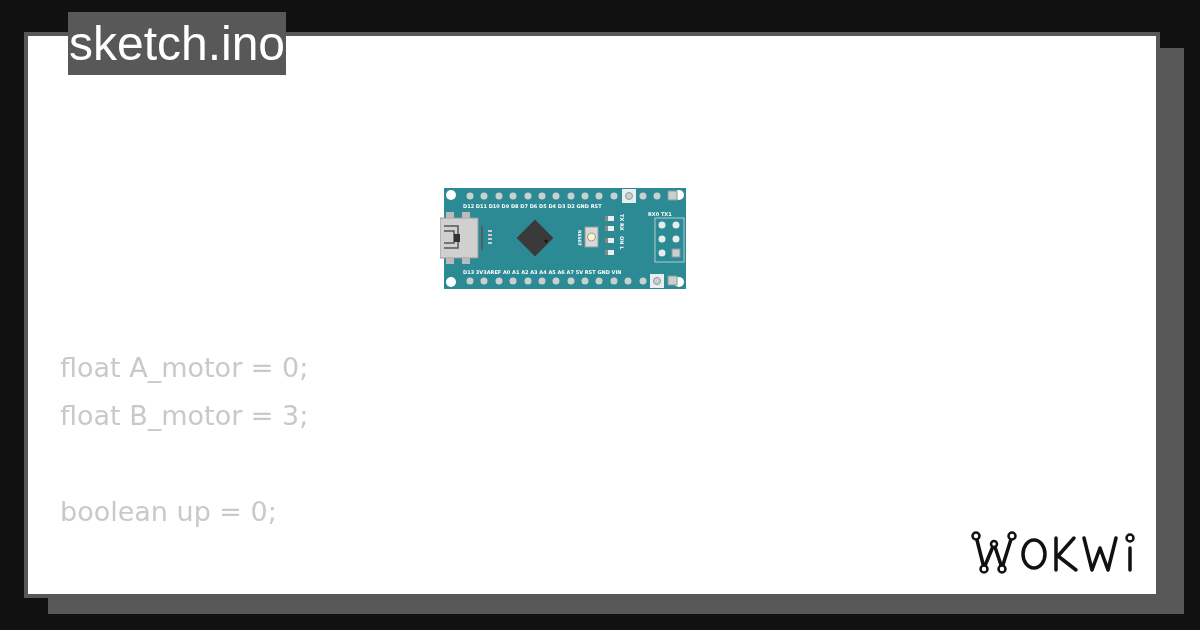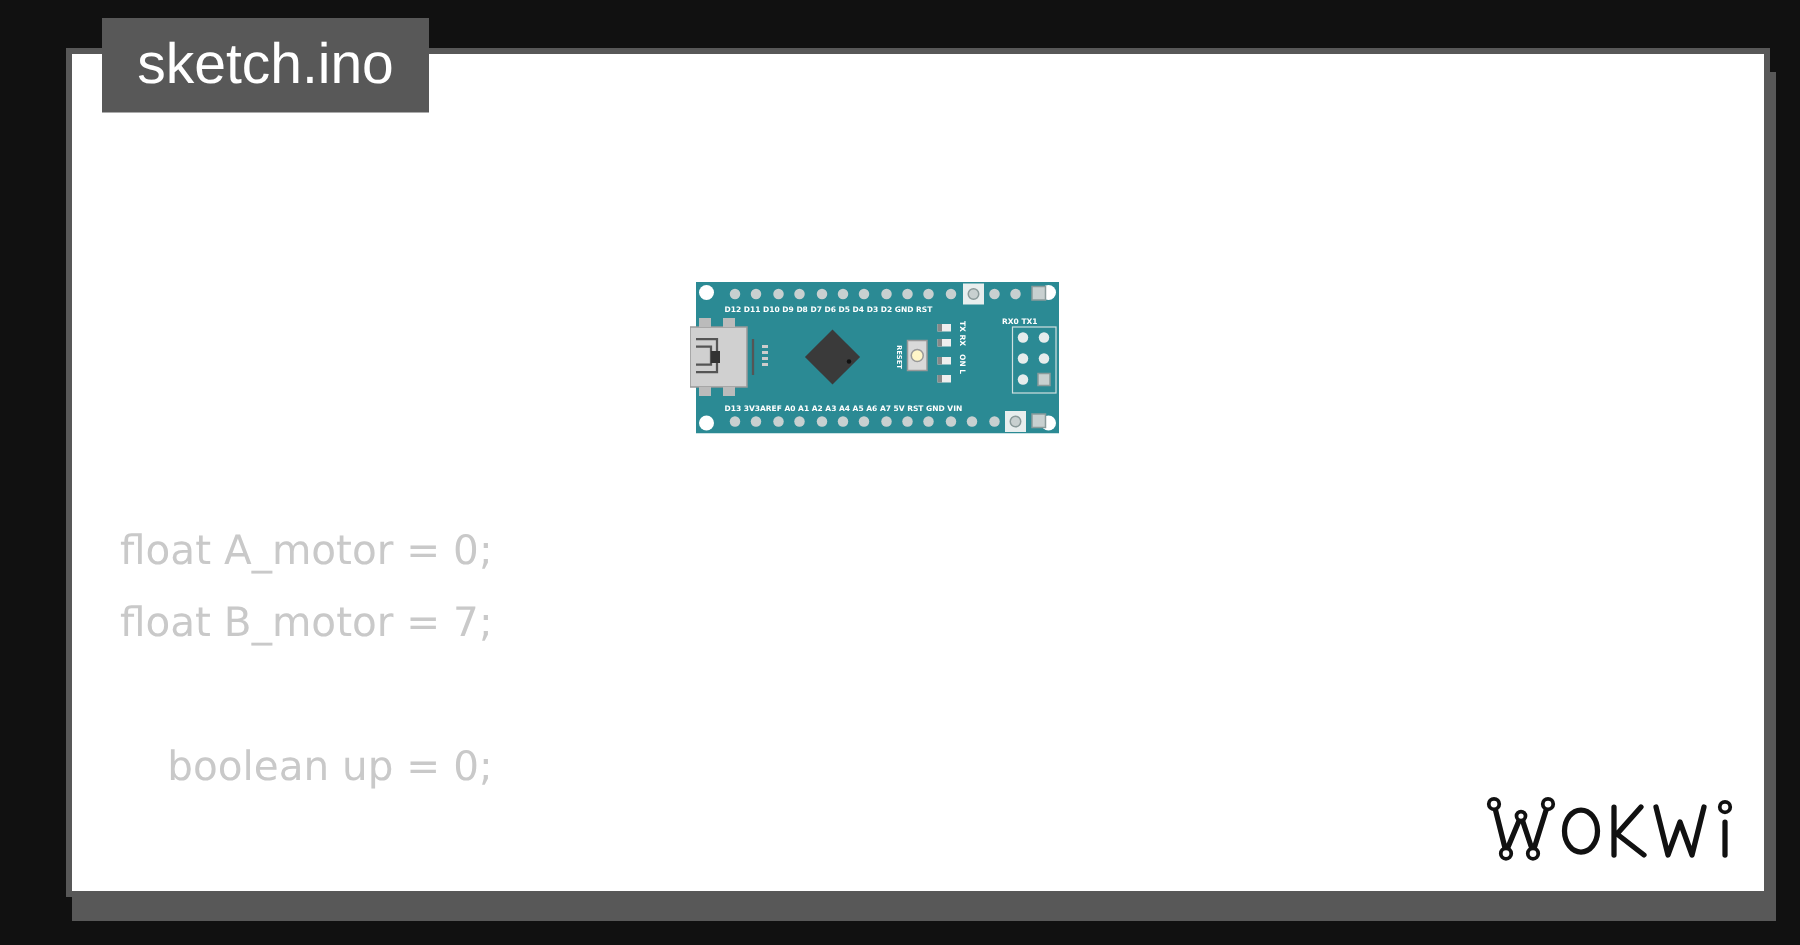--- a/index.html
+++ b/index.html
@@ -1,19 +1,19 @@
 <!DOCTYPE html>
 <html><head>
 <meta charset="utf-8">
 <style>
   html, body { margin:0; padding:0; }
   body { width:1200px; height:630px; background:#111111; position:relative; overflow:hidden; font-family:"DejaVu Sans", sans-serif; }
   .shadow { position:absolute; left:48px; top:48px; width:1136px; height:566px; background:#585858; }
-  .panel { position:absolute; left:44px; top:32px; width:1128px; height:558px; background:#ffffff; border:4px solid #585858; overflow:hidden;text-align:right; }
-  .title-tab { position:absolute; left:68px; top:12px; width:218px; height:63px; background:#585858; color:#ffffff; font-family:"Liberation Sans", sans-serif; font-size:38px; line-height:63px; text-align:center; z-index:5; }
+  .panel { position:absolute; left:24px; top:32px; width:1128px; height:558px; background:#ffffff; border:4px solid #585858; overflow:hidden; }
+  .title-tab { position:absolute; left:68px; top:12px; width:218px; height:63px; background:#585858; color:#ffffff; font-family:"Liberation Sans", sans-serif; font-size:48px; line-height:63px; text-align:center; z-index:5; }
   .board { position:absolute; left:412px; top:152px; width:246px; height:101px; }
   .code { position:absolute; left:32px; top:308px; font-family:"DejaVu Sans", sans-serif; font-size:27px; color:#c9c9c9; line-height:48px; white-space:pre; }
   .logo { position:absolute; right:16px; bottom:18px; width:172px; height:48px; }
 </style>
 </head>
 <body>
 
 <div class="shadow"></div>
 
 <div class="panel">
@@ -111,21 +111,21 @@
     <g fill="#e6ecec">
       <circle cx="222" cy="37" r="3.5"></circle>
         <circle cx="236" cy="37" r="3.5"></circle>
       <circle cx="222" cy="51" r="3.5"></circle>
         <circle cx="236" cy="51" r="3.5"></circle>
       <circle cx="222" cy="65" r="3.5"></circle>
     </g>
     <rect x="232" y="61" width="8" height="8" fill="#c8d0d0" stroke="#8a9a9a"></rect>
   </svg>
 
-  <div class="code"><div>float A_motor = 0;</div><div>float B_motor = 7;</div><div>&nbsp;</div><div>boolean up = 0;</div></div>
+  <div class="code"><div>float A_motor = 0;</div><div>float B_motor = 3;</div><div>&nbsp;</div><div>boolean up = 0;</div></div>
 
   <svg class="logo" viewBox="0 0 172 48" xmlns="http://www.w3.org/2000/svg">
     <g fill="none" stroke="#111" stroke-width="3.5" stroke-linecap="round" stroke-linejoin="round">
       <path d="M8 8 L16 40 L26 16 L34 40 L44 8"></path>
       <ellipse cx="66" cy="26" rx="11" ry="14"></ellipse>
       <path d="M88 10 V42 M106 10 L90 28 L108 42"></path>
       <path d="M116 10 L124 42 L132 20 L140 42 L148 10"></path>
       <path d="M162 20 V42"></path>
     </g>
     <g fill="#fff" stroke="#111" stroke-width="2.5">

